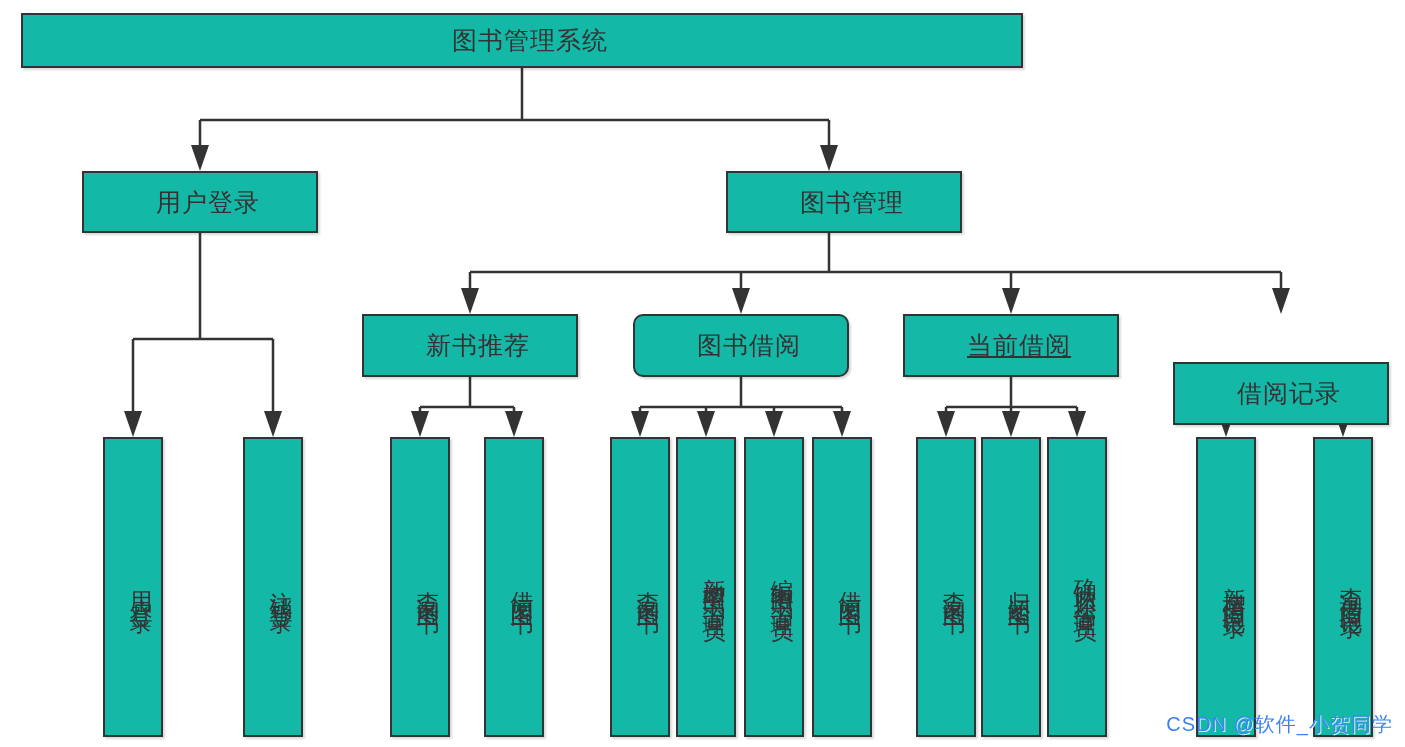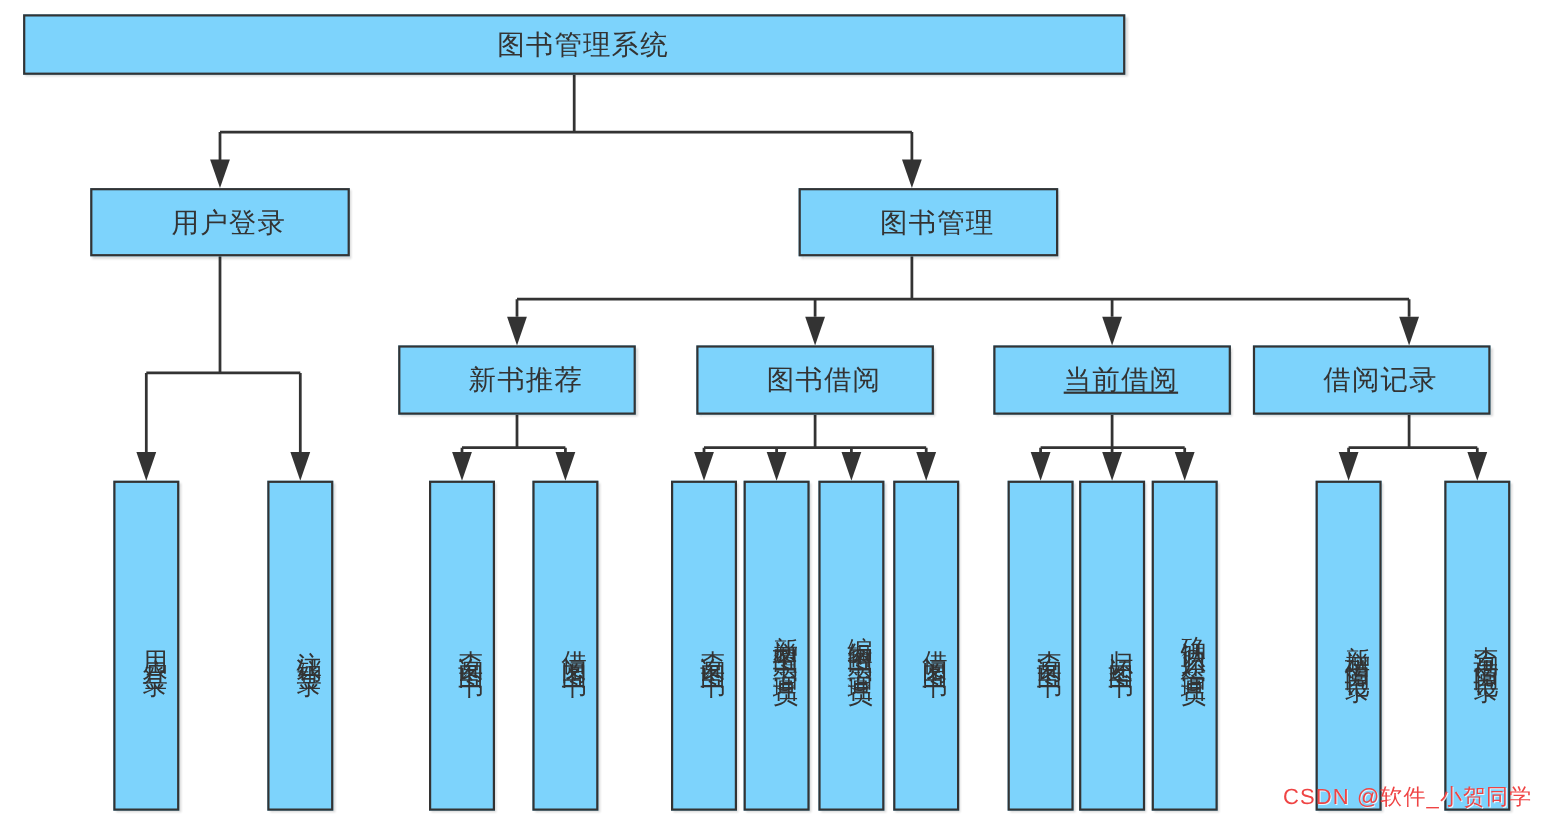--- a/index.html
+++ b/index.html
@@ -4,38 +4,38 @@
 <style>
   html,body{margin:0;padding:0;}
   body{
     width:1405px;height:747px;position:relative;overflow:hidden;
     background:#ffffff;
     font-family:"Liberation Sans","DejaVu Sans",sans-serif;
   }
   #connectors{position:absolute;left:0;top:0;z-index:1;}
   .node{
     position:absolute;z-index:2;box-sizing:border-box;
-    border:2.5px solid #333333;background:#7dd3fc;color:#333333;
+    border:2.5px solid #333333;background:#14b8a6;color:#333333;
     display:flex;align-items:center;justify-content:center;
     font-size:25px;letter-spacing:1px;
     box-shadow:2px 2px 2px rgba(0,0,0,0.15);
     padding-left:16px;
   }
   .lvl1{left:21px;top:13px;width:1002px;height:55px;}
   .lvl2{top:171px;width:236px;height:62px;}
   .lvl3{top:314px;width:216px;height:63px;text-align:center;}
   .leaf{
     top:437px;width:60px;height:300px;
     writing-mode:vertical-rl;text-orientation:mixed;
     font-size:23px;letter-spacing:7px;line-height:1;
   }
   .leaf.long{letter-spacing:6px;}
   .watermark{
     position:absolute;z-index:3;right:12px;bottom:9px;
-    font-size:20px;color:#ef4444;letter-spacing:1px;white-space:nowrap;
+    font-size:20px;color:#3b82f6;letter-spacing:1px;white-space:nowrap;
     text-shadow:1px 1px 0 rgba(255,255,255,0.8);
   }
   svg path{stroke:#333333;stroke-width:2.5;fill:none;}
   svg polygon{fill:#333333;stroke:none;}
 </style>
 </head>
 <body>
 
 <svg id="connectors" width="1405" height="747" aria-hidden="true">
 
@@ -72,23 +72,23 @@
   <polygon points="1226,437 1217,411 1235,411"></polygon>
   <polygon points="1343,437 1334,411 1352,411"></polygon>
 </svg>
 
 <div class="node lvl1">图书管理系统</div>
 
 <div class="node lvl2" style="left:82px;">用户登录</div>
 <div class="node lvl2" style="left:711px;margin-left:15px;">图书管理</div>
 
 <div class="node lvl3" style="left:362px;">新书推荐</div>
-<div class="node lvl3" style="left:633px;">图书借阅</div>
+<div class="node lvl3" style="left:633px;border-radius:10px;">图书借阅</div>
 <div class="node lvl3" style="left:903px;text-decoration:underline;">当前借阅</div>
-<div class="node lvl3" style="left:1139px;">借阅记录</div>
+<div class="node lvl3" style="left:1173px;margin-top:48px;">借阅记录</div>
 
 <div class="node leaf" style="left:103px;">用户登录</div>
 <div class="node leaf" style="left:243px;">注销登录</div>
 
 <div class="node leaf" style="left:390px;">查询图书</div>
 <div class="node leaf" style="left:484px;">借阅图书</div>
 
 <div class="node leaf" style="left:610px;">查询图书</div>
 <div class="node leaf long" style="left:676px;">新增图书（管理员）</div>
 <div class="node leaf long" style="left:744px;">编辑图书（管理员）</div>

